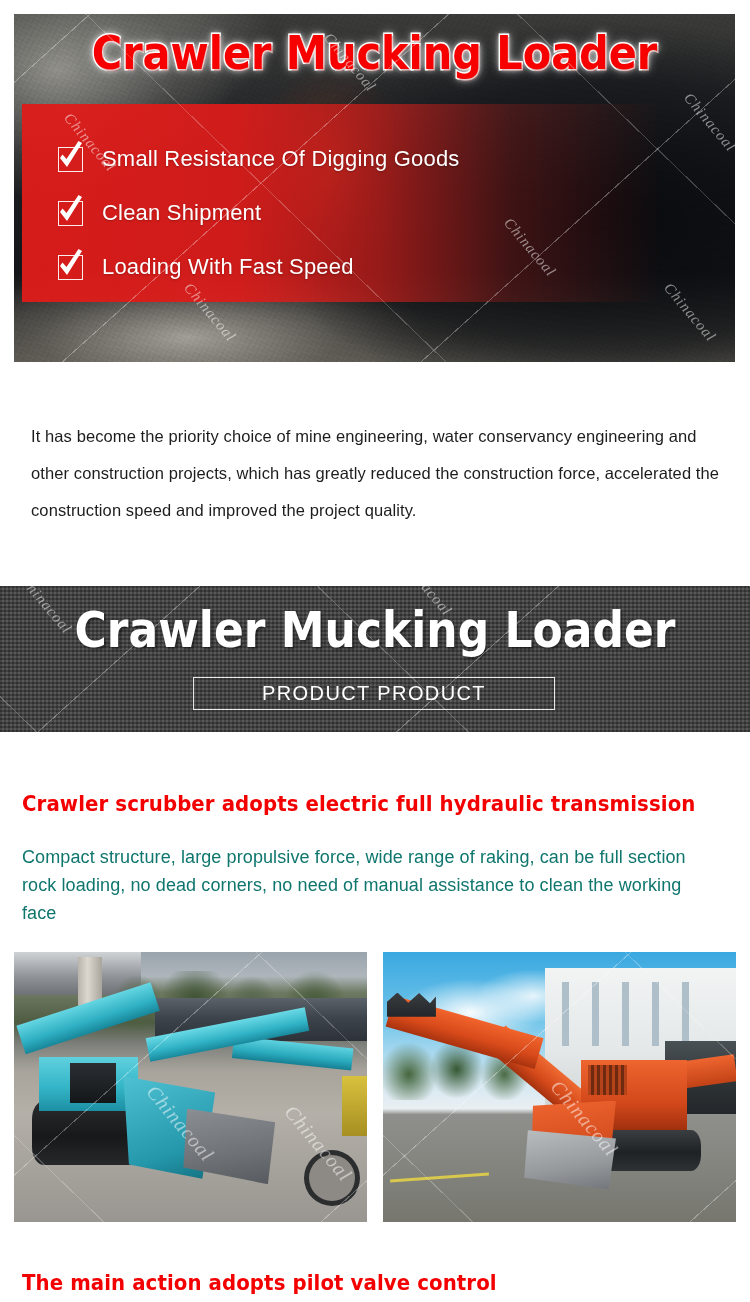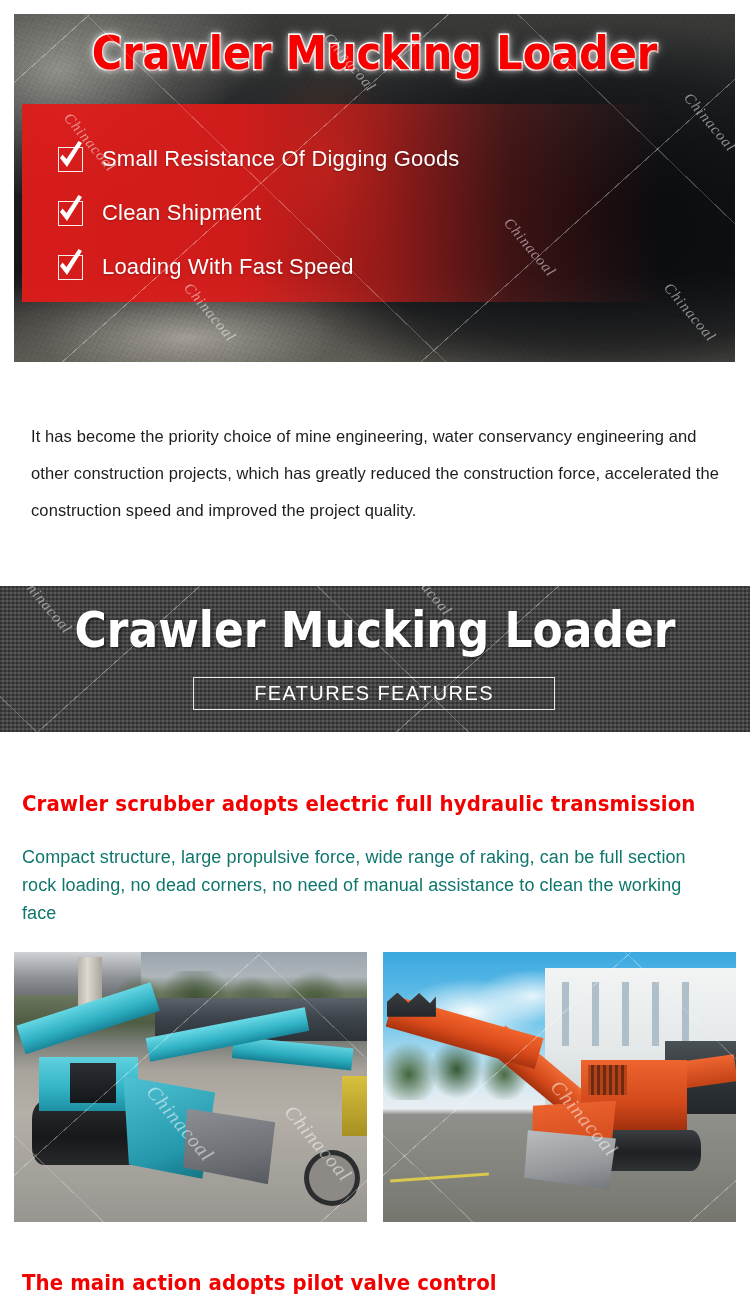--- a/index.html
+++ b/index.html
@@ -458,21 +458,21 @@
 <div class="intro">It has become the priority choice of mine engineering, water conservancy engineering and other construction projects, which has greatly reduced the construction force, accelerated the construction speed and improved the project quality.</div>
 
 <div class="banner">
   <div class="banner-mesh"></div>
   <div class="banner-title">Crawler Mucking Loader</div>
   <div class="wm-lines"></div>
   <div class="wm-text" style="left:10px; top:10px;">Chinacoal</div>
   <div class="wm-text" style="left:390px; top:-8px;">Chinacoal</div>
 </div>
 <div class="banner-sub-box">
-  <span class="banner-sub-text">FEATURES FEATURES</span>
+  <span class="banner-sub-text">PRODUCT PRODUCT</span>
 </div>
 
 <div class="sec-head" id="sec1-head">Crawler scrubber adopts electric full hydraulic transmission</div>
 <div class="sec-body">Compact structure, large propulsive force, wide range of raking, can be full section rock loading, no dead corners, no need of manual assistance to clean the working face</div>
 
 <div class="photo" id="photo-left">
   <div class="p1-bg"></div>
   <div class="p1-overhead"></div>
   <div class="p1-pillar"></div>
   <div class="p1-trees"></div>

